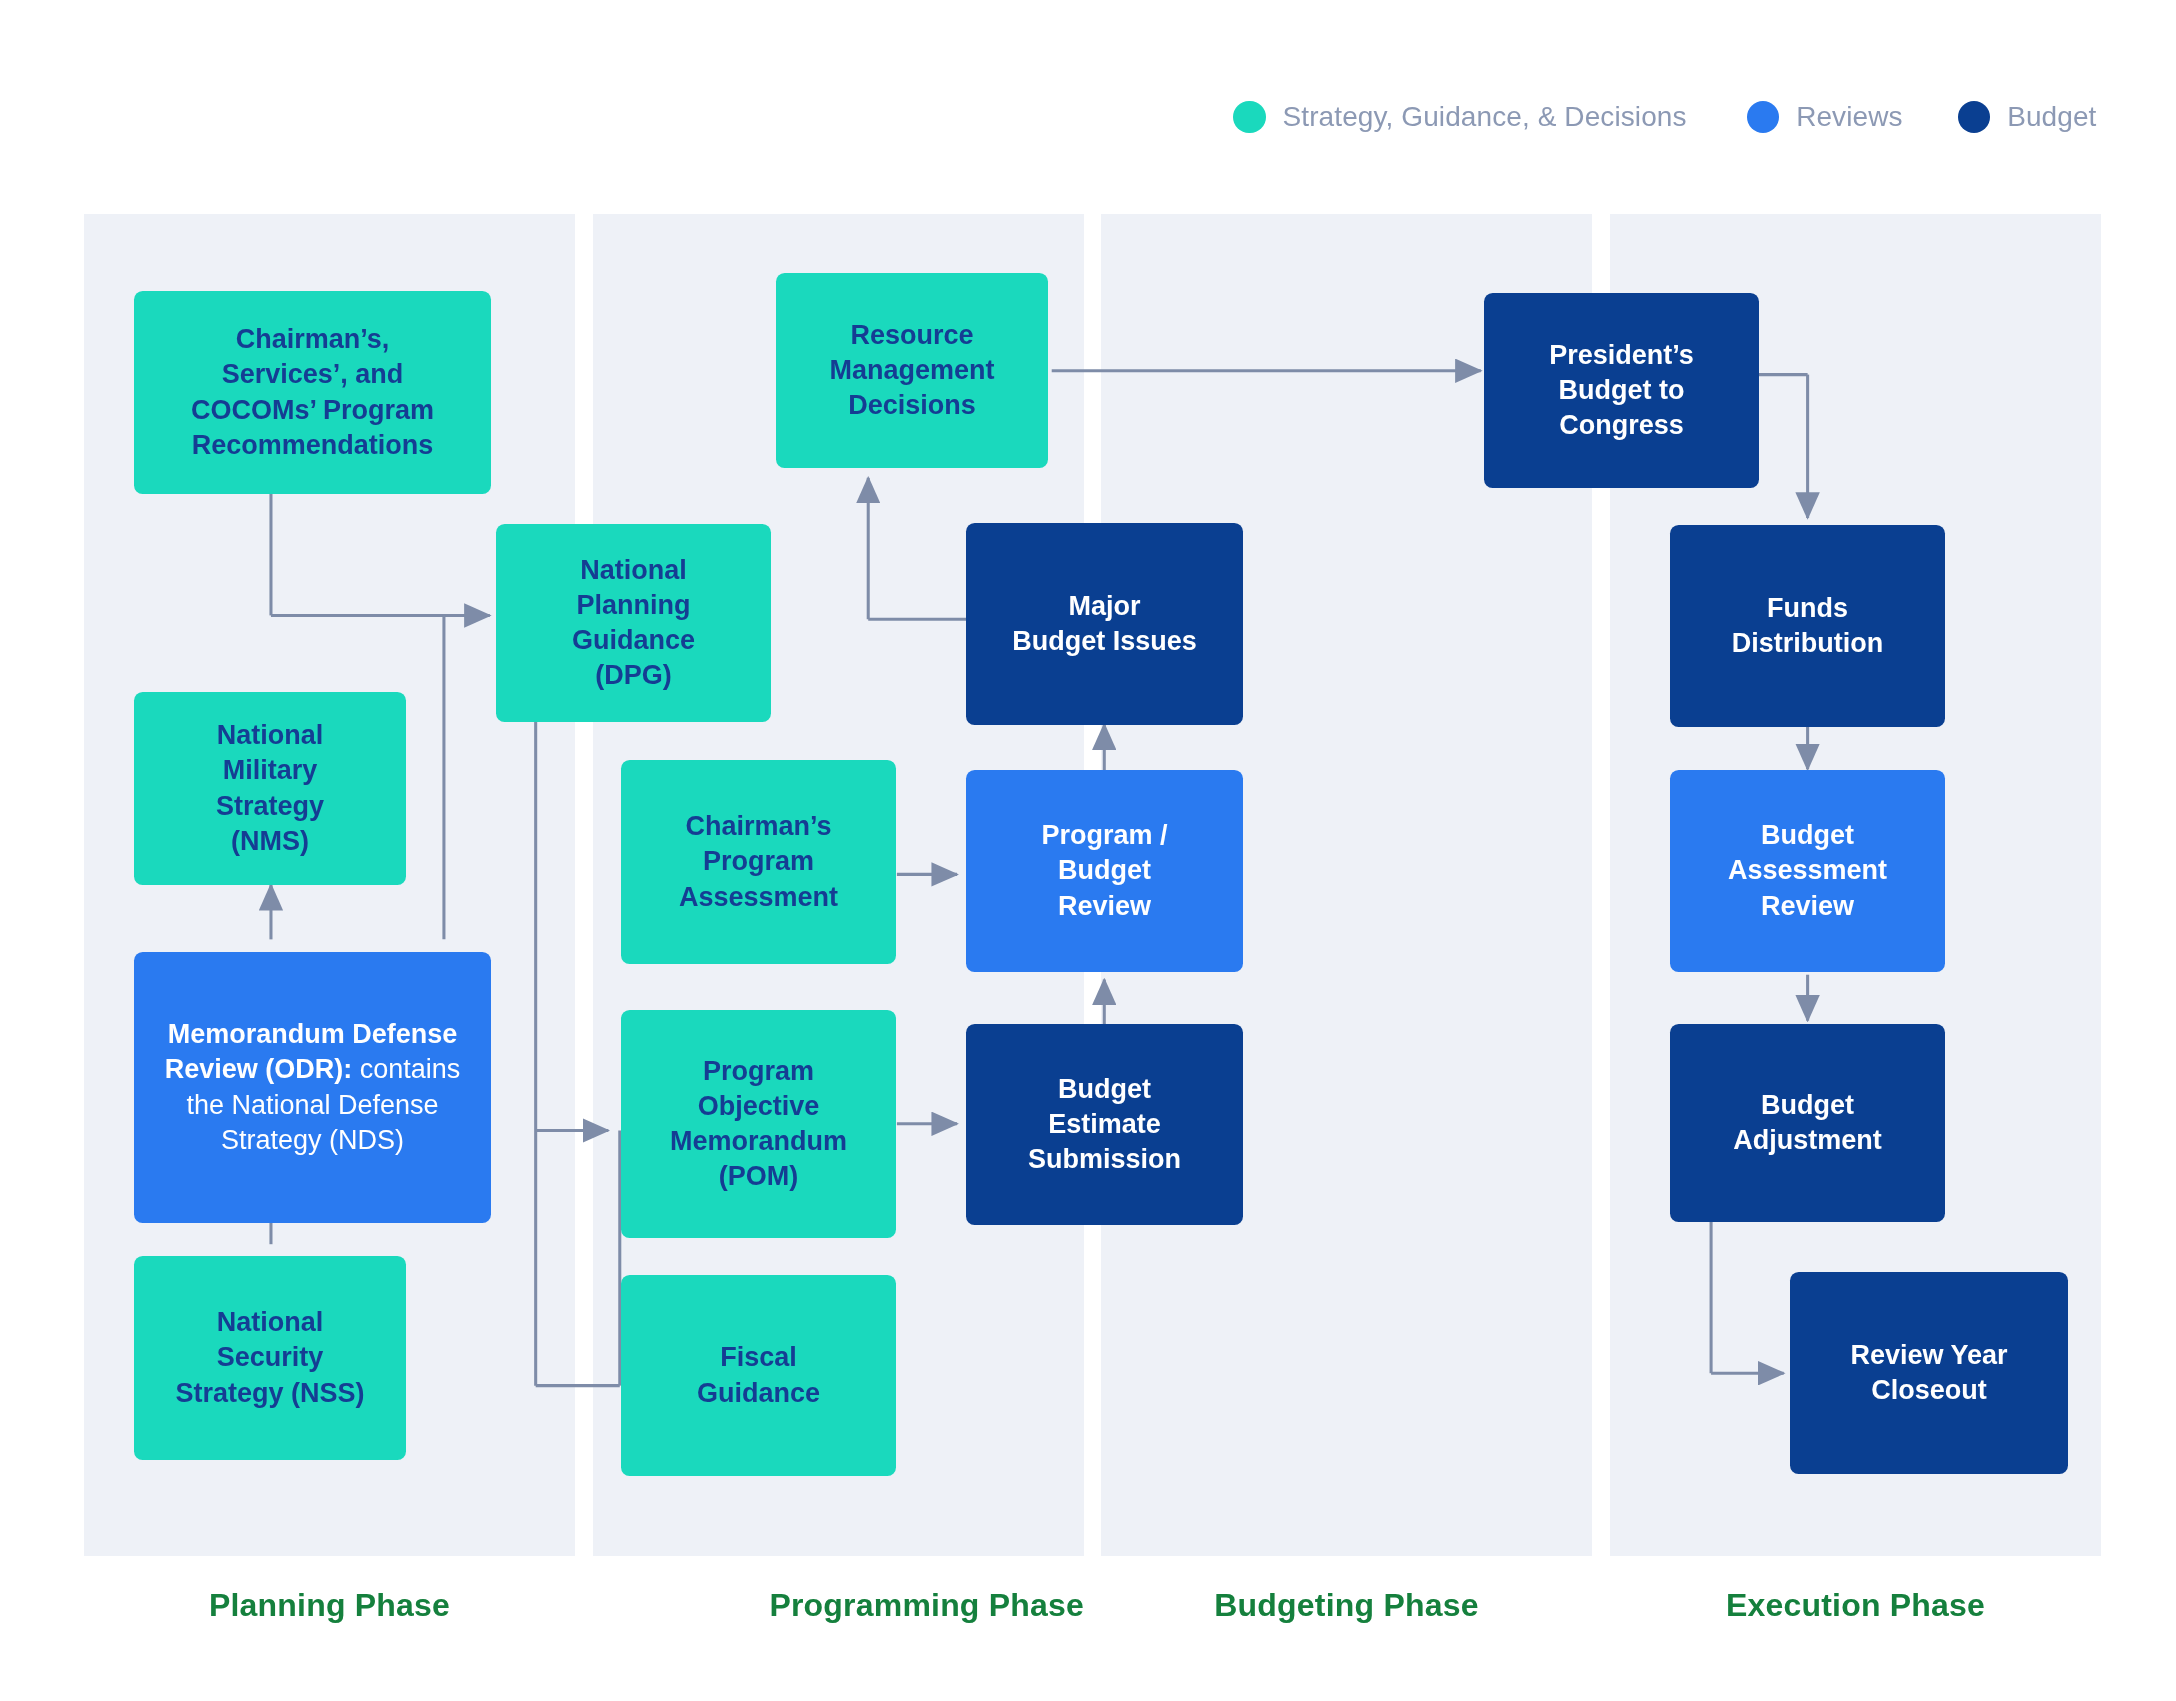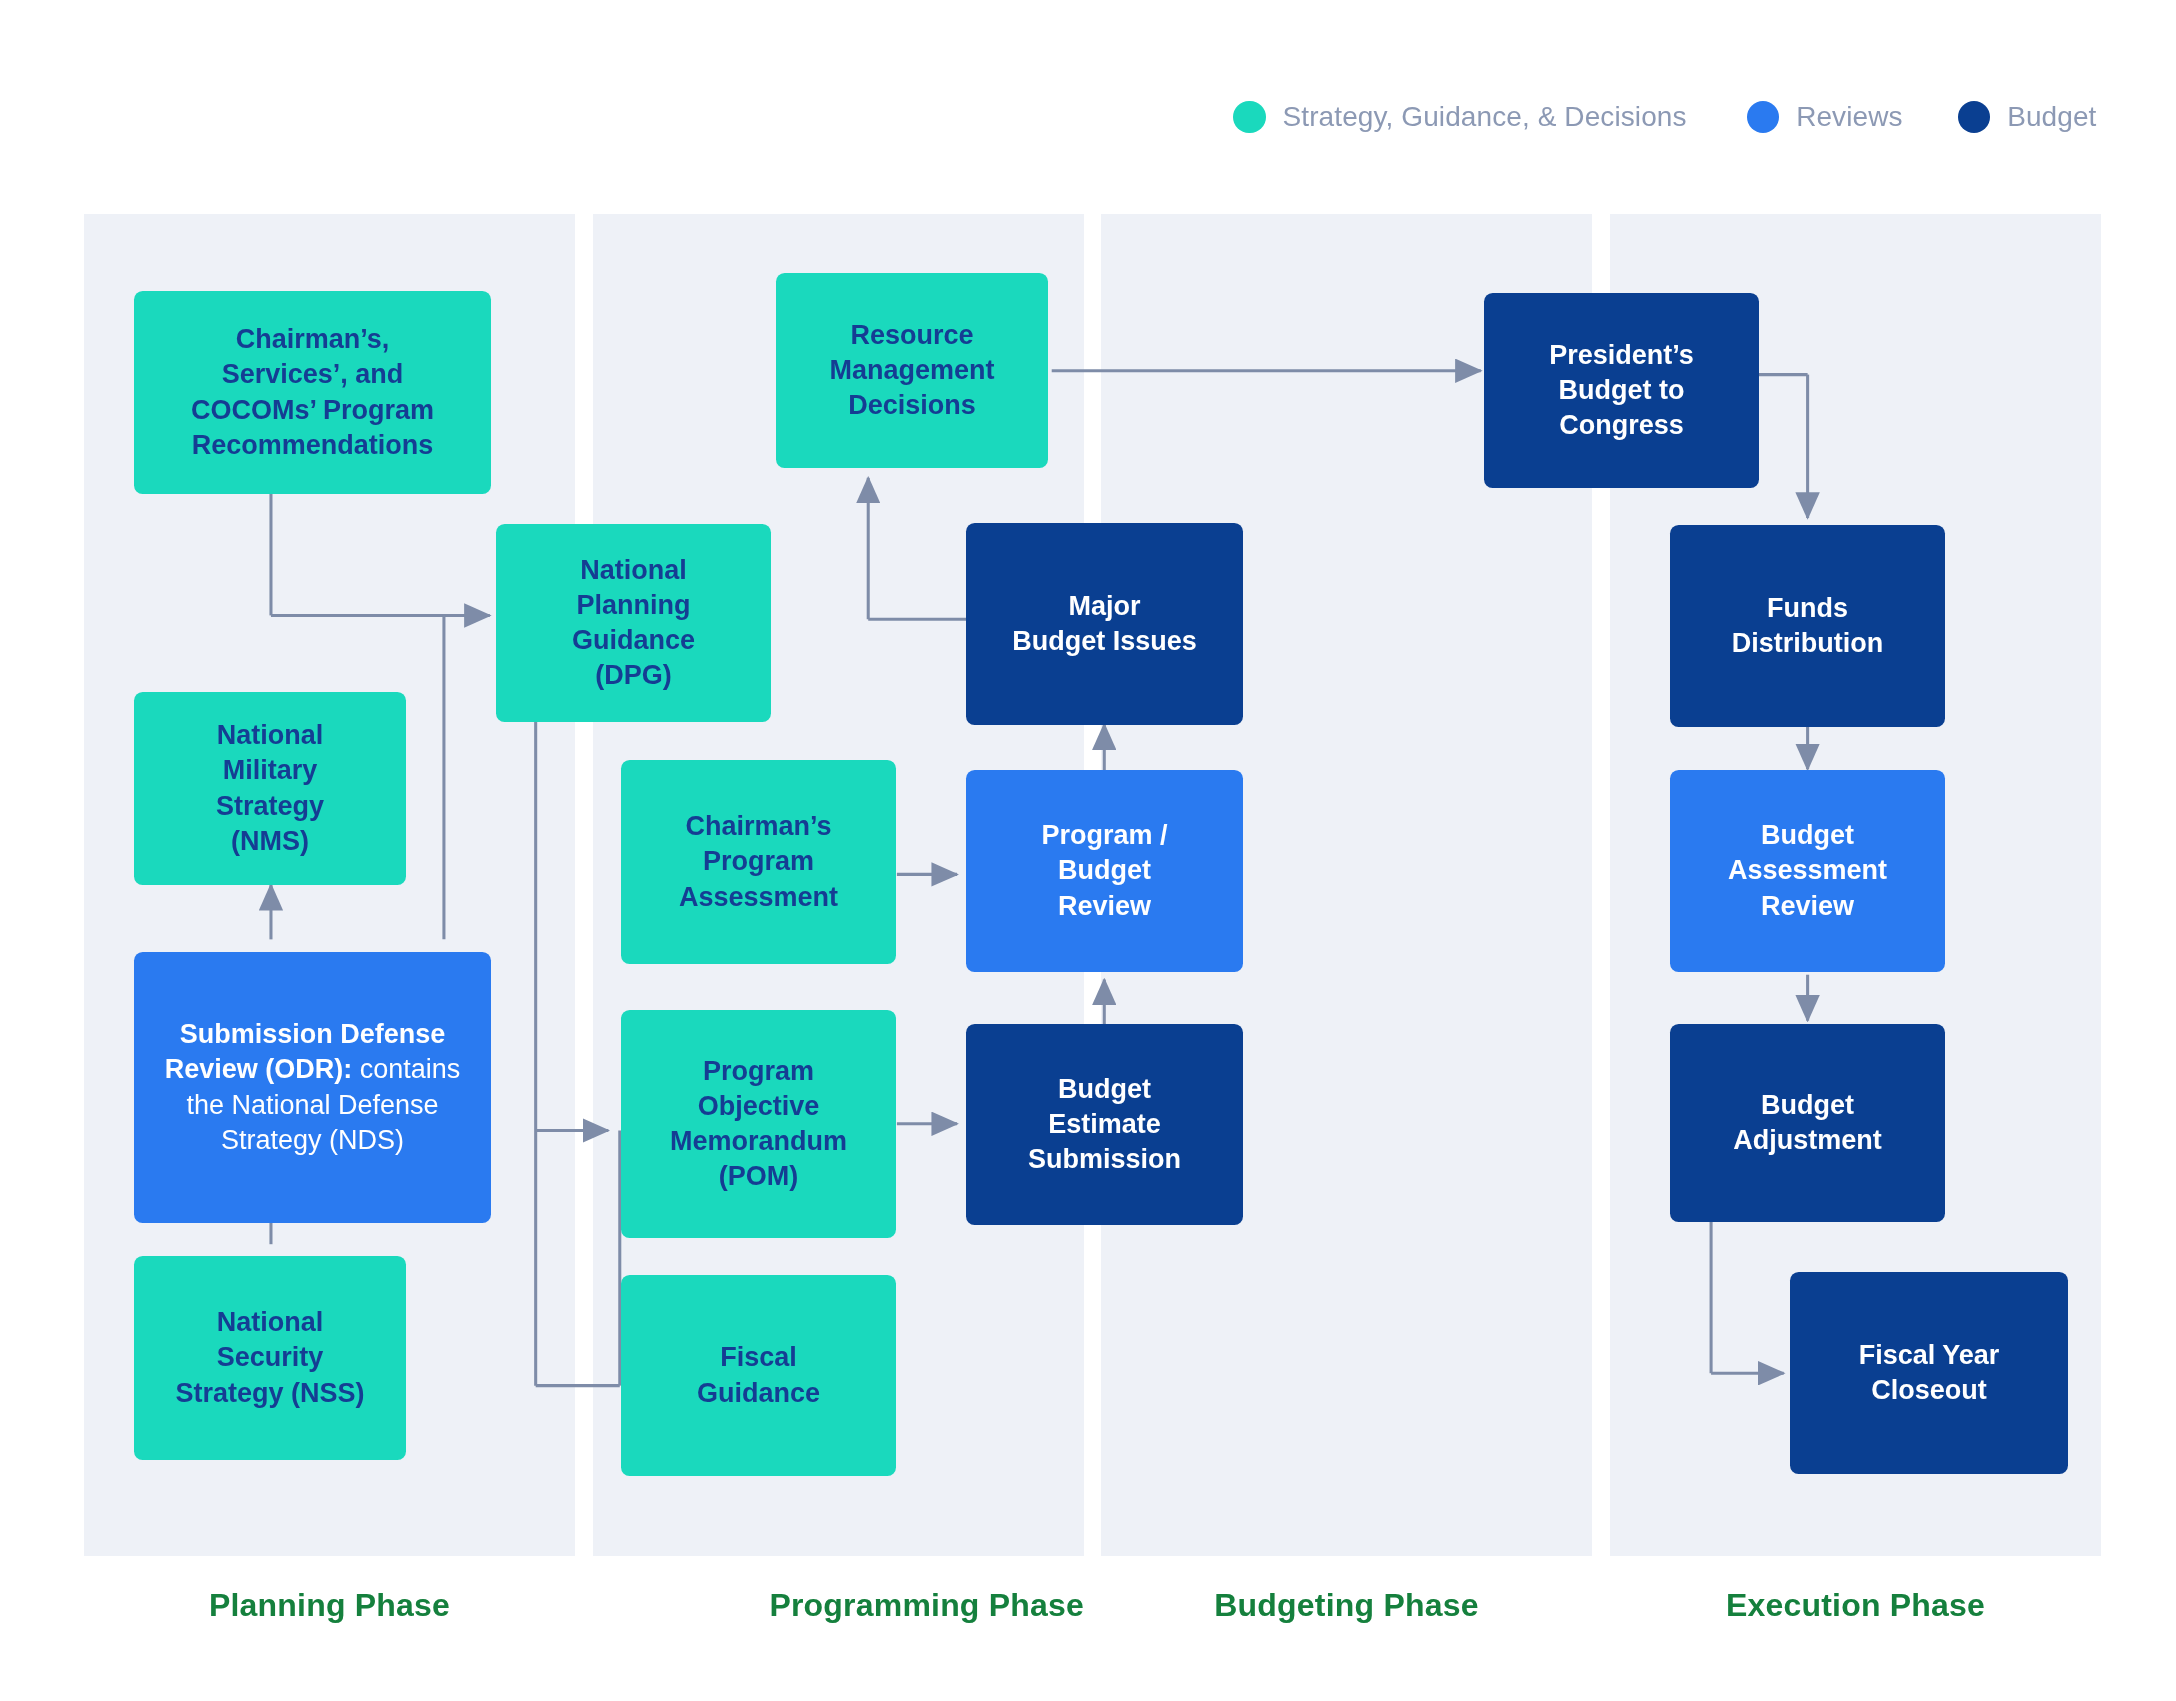--- a/index.html
+++ b/index.html
@@ -195,21 +195,21 @@
     <span>
       <span class="txt">National</span>
       <span class="txt">Military</span>
       <span class="txt">Strategy</span>
       <span class="txt">(NMS)</span>
     </span>
   </div>
 
   <div class="node node-blue" style="left:134px; top:952px; width:357px; height:271px; font-size:27px;">
     <span>
-      <span>Submission Defense Review (ODR):</span><span class="normal"> contains the National Defense Strategy (NDS)</span>
+      <span>Memorandum Defense Review (ODR):</span><span class="normal"> contains the National Defense Strategy (NDS)</span>
     </span>
   </div>
 
   <div class="node node-green" style="left:134px; top:1256px; width:272px; height:204px; font-size:27px;">
     <span>
       <span class="txt">National</span>
       <span class="txt">Security</span>
       <span class="txt">Strategy (NSS)</span>
     </span>
   </div>
@@ -303,21 +303,21 @@
 
   <div class="node node-navy" style="left:1670px; top:1024px; width:275px; height:198px; font-size:27px;">
     <span>
       <span class="txt">Budget</span>
       <span class="txt">Adjustment</span>
     </span>
   </div>
 
   <div class="node node-navy" style="left:1790px; top:1272px; width:278px; height:202px; font-size:27px;">
     <span>
-      <span class="txt">Fiscal Year</span>
+      <span class="txt">Review Year</span>
       <span class="txt">Closeout</span>
     </span>
   </div>
 
   <div class="phase-label" id="label-planning">Planning Phase</div>
   <div class="phase-label" id="label-programming">Programming Phase</div>
   <div class="phase-label" id="label-budgeting">Budgeting Phase</div>
   <div class="phase-label" id="label-execution">Execution Phase</div>
 
 </div>

